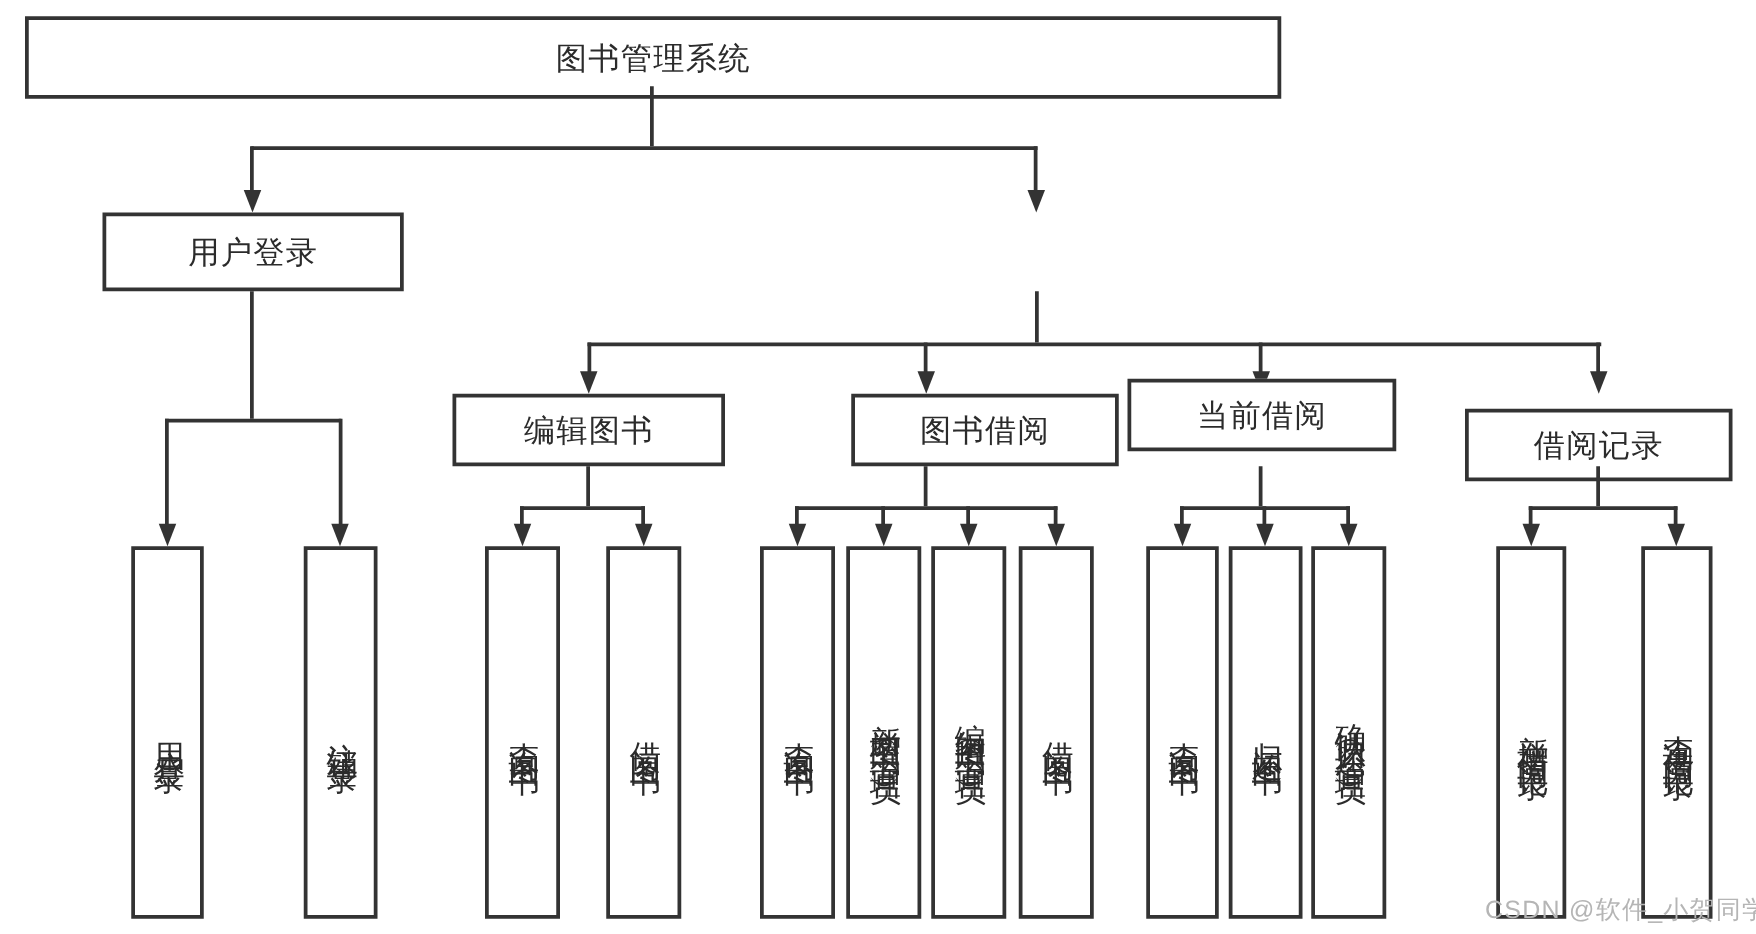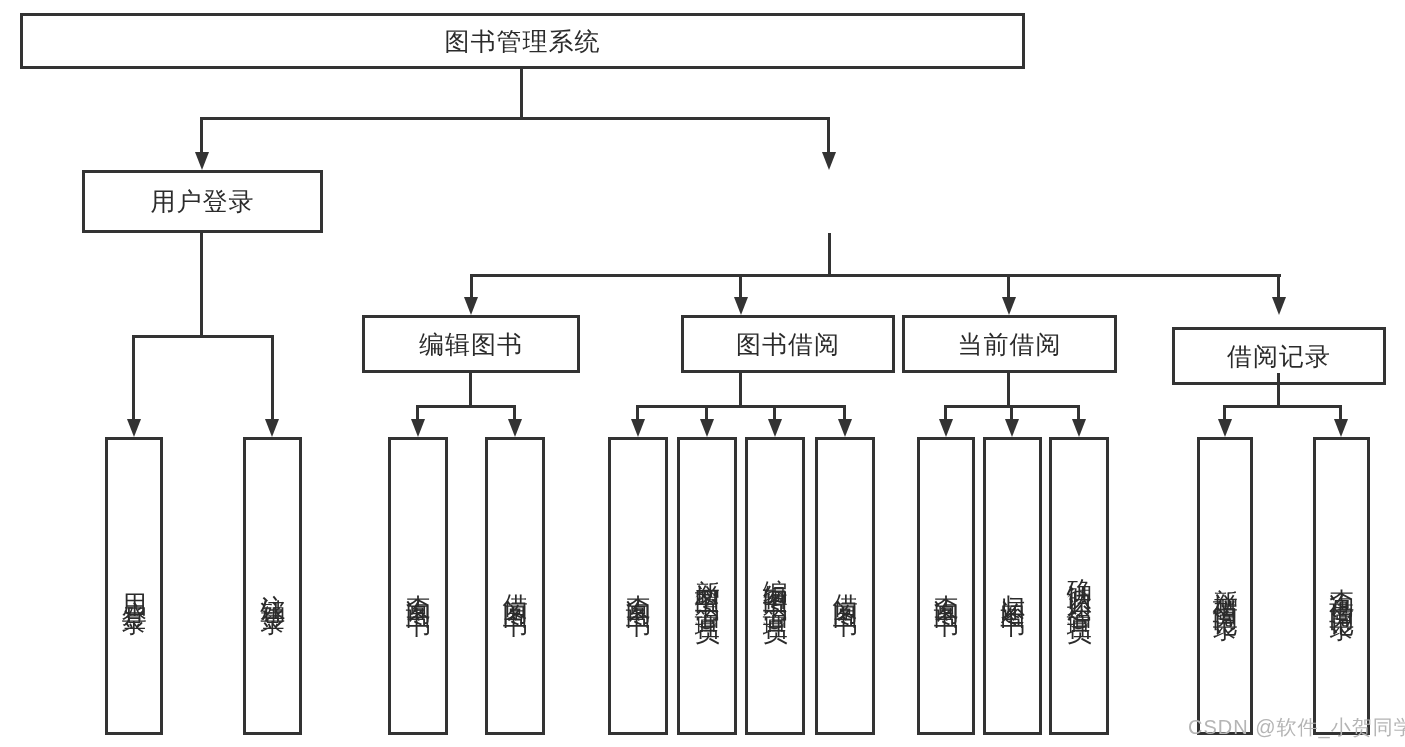--- a/index.html
+++ b/index.html
@@ -64,21 +64,21 @@
     letter-spacing: 1px;
     white-space: nowrap;
     z-index: 10;
   }
 </style>
 </head>
 <body>
 
 <div id="canvas">
 
-  <div class="box hlabel" style="left:20px; top:13px; width:1005px; height:56px;">图书管理系统</div>
+  <div class="box hlabel" style="left:20px; top:13px; width:1005px; height:66px;">图书管理系统</div>
 
   <div class="vline" style="left:520px; top:69px; height:48px;"></div>
   <div class="hline" style="left:201px; top:117px; width:629px;"></div>
   <div class="vline" style="left:200px; top:117px; height:36px;"></div>
   <div class="arrow" style="left:195px; top:152px;"></div>
   <div class="vline" style="left:827px; top:117px; height:36px;"></div>
   <div class="arrow" style="left:822px; top:152px;"></div>
 
   <div class="box hlabel" style="left:82px; top:170px; width:241px; height:63px;">用户登录</div>
 
@@ -95,21 +95,21 @@
   <div class="arrow" style="left:464px; top:297px;"></div>
   <div class="vline" style="left:739px; top:274px; height:24px;"></div>
   <div class="arrow" style="left:734px; top:297px;"></div>
   <div class="vline" style="left:1007px; top:274px; height:24px;"></div>
   <div class="arrow" style="left:1002px; top:297px;"></div>
   <div class="vline" style="left:1277px; top:274px; height:24px;"></div>
   <div class="arrow" style="left:1272px; top:297px;"></div>
 
   <div class="box hlabel" style="left:362px; top:315px; width:218px; height:58px;">编辑图书</div>
   <div class="box hlabel" style="left:634px; top:315px; width:214px; height:58px;margin-left:47px;">图书借阅</div>
-  <div class="box hlabel" style="left:902px; top:315px; width:215px; height:58px;">当前借阅</div>
+  <div class="box hlabel" style="left:902px; top:303px; width:215px; height:58px;">当前借阅</div>
   <div class="box hlabel" style="left:1172px; top:327px; width:214px; height:58px;">借阅记录</div>
 
   <div class="vline" style="left:469px; top:373px; height:32px;"></div>
   <div class="hline" style="left:416px; top:405px; width:100px;"></div>
   <div class="vline" style="left:416px; top:405px; height:15px;"></div>
   <div class="arrow" style="left:411px; top:419px;"></div>
   <div class="vline" style="left:513px; top:405px; height:15px;"></div>
   <div class="arrow" style="left:508px; top:419px;"></div>
 
   <div class="vline" style="left:739px; top:373px; height:32px;"></div>

